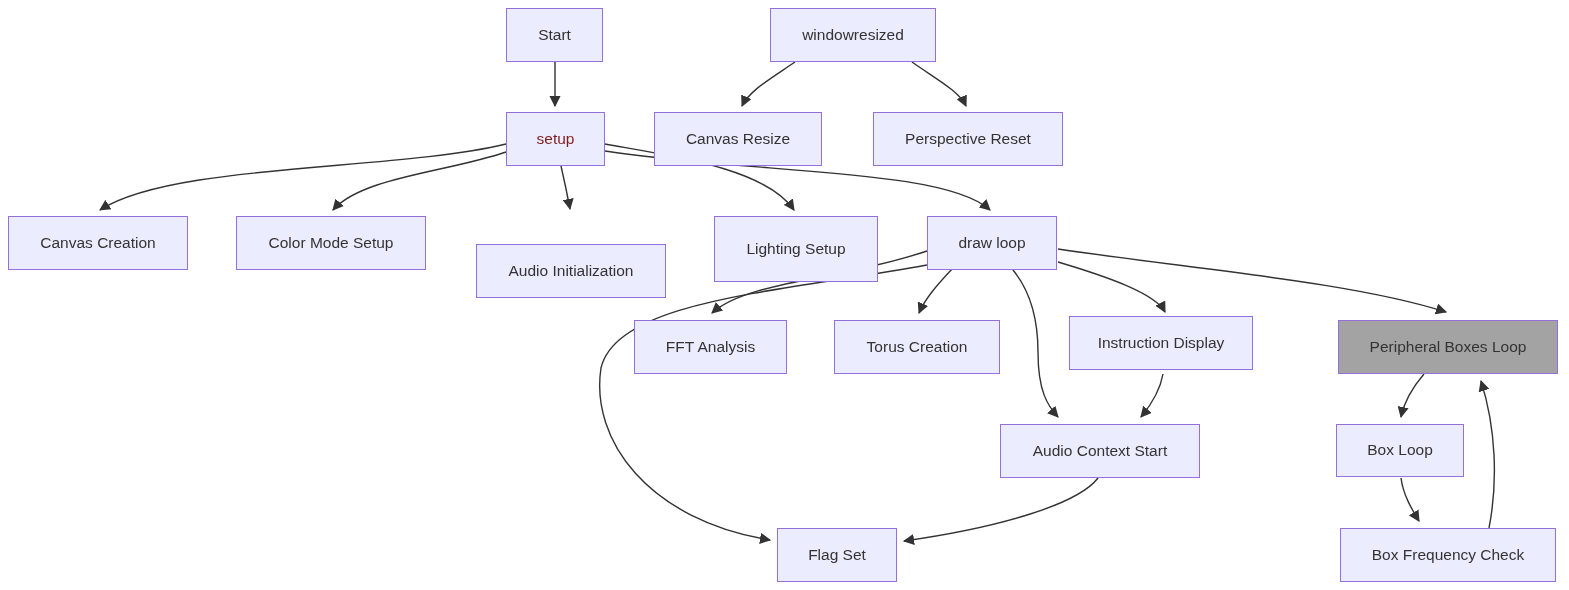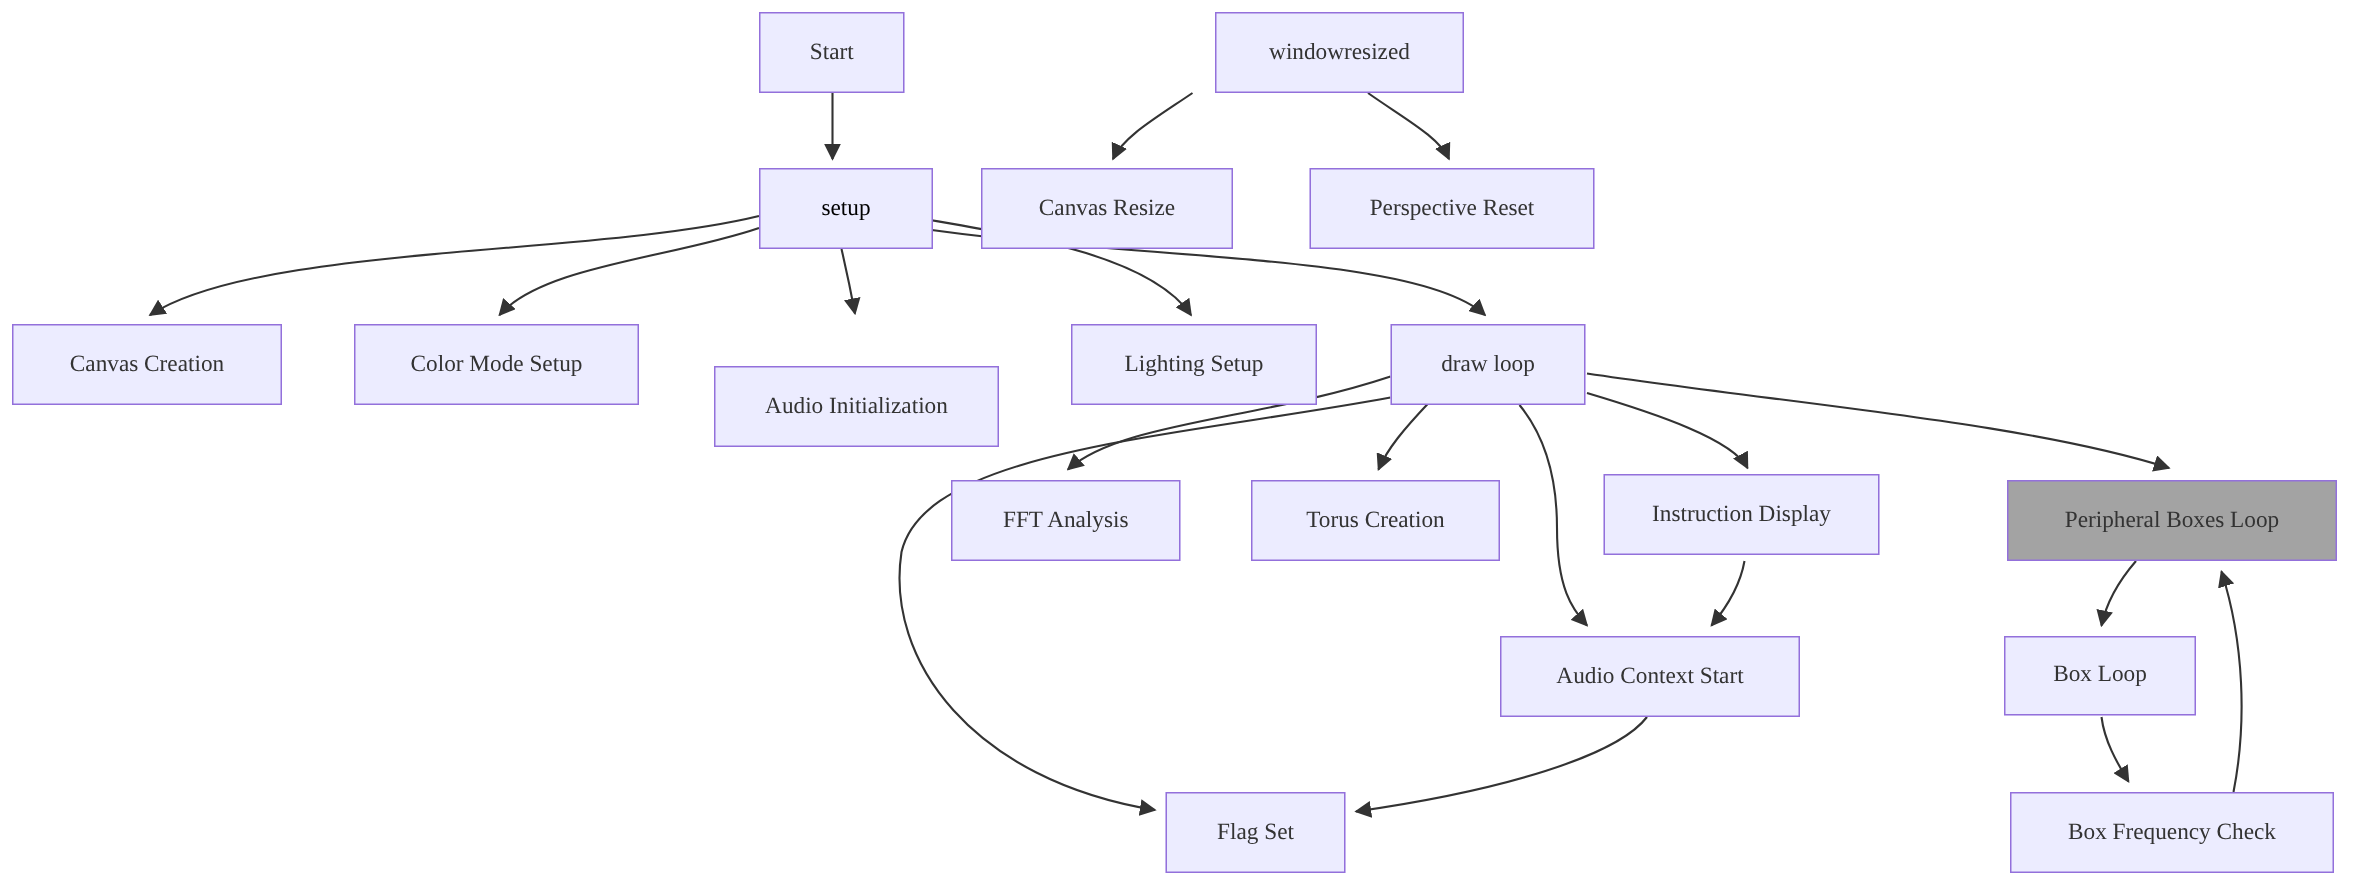--- a/index.html
+++ b/index.html
@@ -2,21 +2,21 @@
 <html><head>
 <meta charset="utf-8">
 <style>
   html, body { margin: 0; padding: 0; background: #ffffff; }
   .stage {
     position: relative;
     width: 1569px;
     height: 590px;
     background: #ffffff;
     overflow: hidden;
-    font-family: Liberation Serif, serif;
+    font-family: Liberation Sans, sans-serif;
   }
   svg.edge-layer {
     position: absolute;
     left: 0; top: 0;
     width: 1569px; height: 590px;
   }
   .node {
     position: absolute;
     box-sizing: border-box;
     display: flex;
@@ -65,42 +65,42 @@
         <path d="M 1098 478 C 1078 504, 1002 527, 904 541" class="edge" stroke="#333333" marker-end="url(#arrowhead)"></path>
         <path d="M 1424 374 C 1411 389, 1404 403, 1401 417" class="edge" stroke="#333333" marker-end="url(#arrowhead)"></path>
         <path d="M 1401 478 C 1403 494, 1411 508, 1419 521" class="edge" stroke="#333333" marker-end="url(#arrowhead)"></path>
         <path d="M 1489 528 C 1498 482, 1496 428, 1481 381" class="edge" stroke="#333333" marker-end="url(#arrowhead)"></path>
       </g>
   </svg>
   <div>
       <div class="node" style="left: 506px; top: 8px; width: 97px; height: 54px; background: rgb(236, 236, 255); border-color: rgb(147, 112, 219); color: rgb(51, 51, 51);">
         <span>Start</span>
       </div>
-      <div class="node" style="left: 770px; top: 8px; width: 166px; height: 54px; background: rgb(236, 236, 255); border-color: rgb(147, 112, 219); color: rgb(51, 51, 51); margin-left: 40px;">
+      <div class="node" style="left: 770px; top: 8px; width: 166px; height: 54px; background: rgb(236, 236, 255); border-color: rgb(147, 112, 219); color: rgb(51, 51, 51);">
         <span>windowresized</span>
       </div>
-      <div class="node" style="left: 506px; top: 112px; width: 116px; height: 54px; background: rgb(236, 236, 255); border-color: rgb(147, 112, 219); color: #000000; justify-content: center;">
+      <div class="node" style="left: 506px; top: 112px; width: 99px; height: 54px; background: rgb(236, 236, 255); border-color: rgb(147, 112, 219); color: #7f1d1d; justify-content: center;">
         <span>setup</span>
       </div>
       <div class="node" style="left: 654px; top: 112px; width: 168px; height: 54px; background: rgb(236, 236, 255); border-color: rgb(147, 112, 219); color: rgb(51, 51, 51);">
         <span>Canvas Resize</span>
       </div>
       <div class="node" style="left: 873px; top: 112px; width: 190px; height: 54px; background: rgb(236, 236, 255); border-color: rgb(147, 112, 219); color: rgb(51, 51, 51);">
         <span>Perspective Reset</span>
       </div>
       <div class="node" style="left: 8px; top: 216px; width: 180px; height: 54px; background: rgb(236, 236, 255); border-color: rgb(147, 112, 219); color: rgb(51, 51, 51);">
         <span>Canvas Creation</span>
       </div>
       <div class="node" style="left: 236px; top: 216px; width: 190px; height: 54px; background: rgb(236, 236, 255); border-color: rgb(147, 112, 219); color: rgb(51, 51, 51);">
         <span>Color Mode Setup</span>
       </div>
       <div class="node" style="left: 476px; top: 216px; width: 190px; height: 54px; background: rgb(236, 236, 255); border-color: rgb(147, 112, 219); color: rgb(51, 51, 51); margin-top: 28px;">
         <span>Audio Initialization</span>
       </div>
-      <div class="node" style="left: 714px; top: 216px; width: 164px; height: 54px; background: rgb(236, 236, 255); border-color: rgb(147, 112, 219); color: rgb(51, 51, 51);">
+      <div class="node" style="left: 714px; top: 216px; width: 164px; height: 66px; background: rgb(236, 236, 255); border-color: rgb(147, 112, 219); color: rgb(51, 51, 51);">
         <span>Lighting Setup</span>
       </div>
       <div class="node" style="left: 927px; top: 216px; width: 130px; height: 54px; background: rgb(236, 236, 255); border-color: rgb(147, 112, 219); color: rgb(51, 51, 51);">
         <span>draw loop</span>
       </div>
       <div class="node" style="left: 634px; top: 320px; width: 153px; height: 54px; background: rgb(236, 236, 255); border-color: rgb(147, 112, 219); color: rgb(51, 51, 51);">
         <span>FFT Analysis</span>
       </div>
       <div class="node" style="left: 834px; top: 320px; width: 166px; height: 54px; background: rgb(236, 236, 255); border-color: rgb(147, 112, 219); color: rgb(51, 51, 51);">
         <span>Torus Creation</span>

